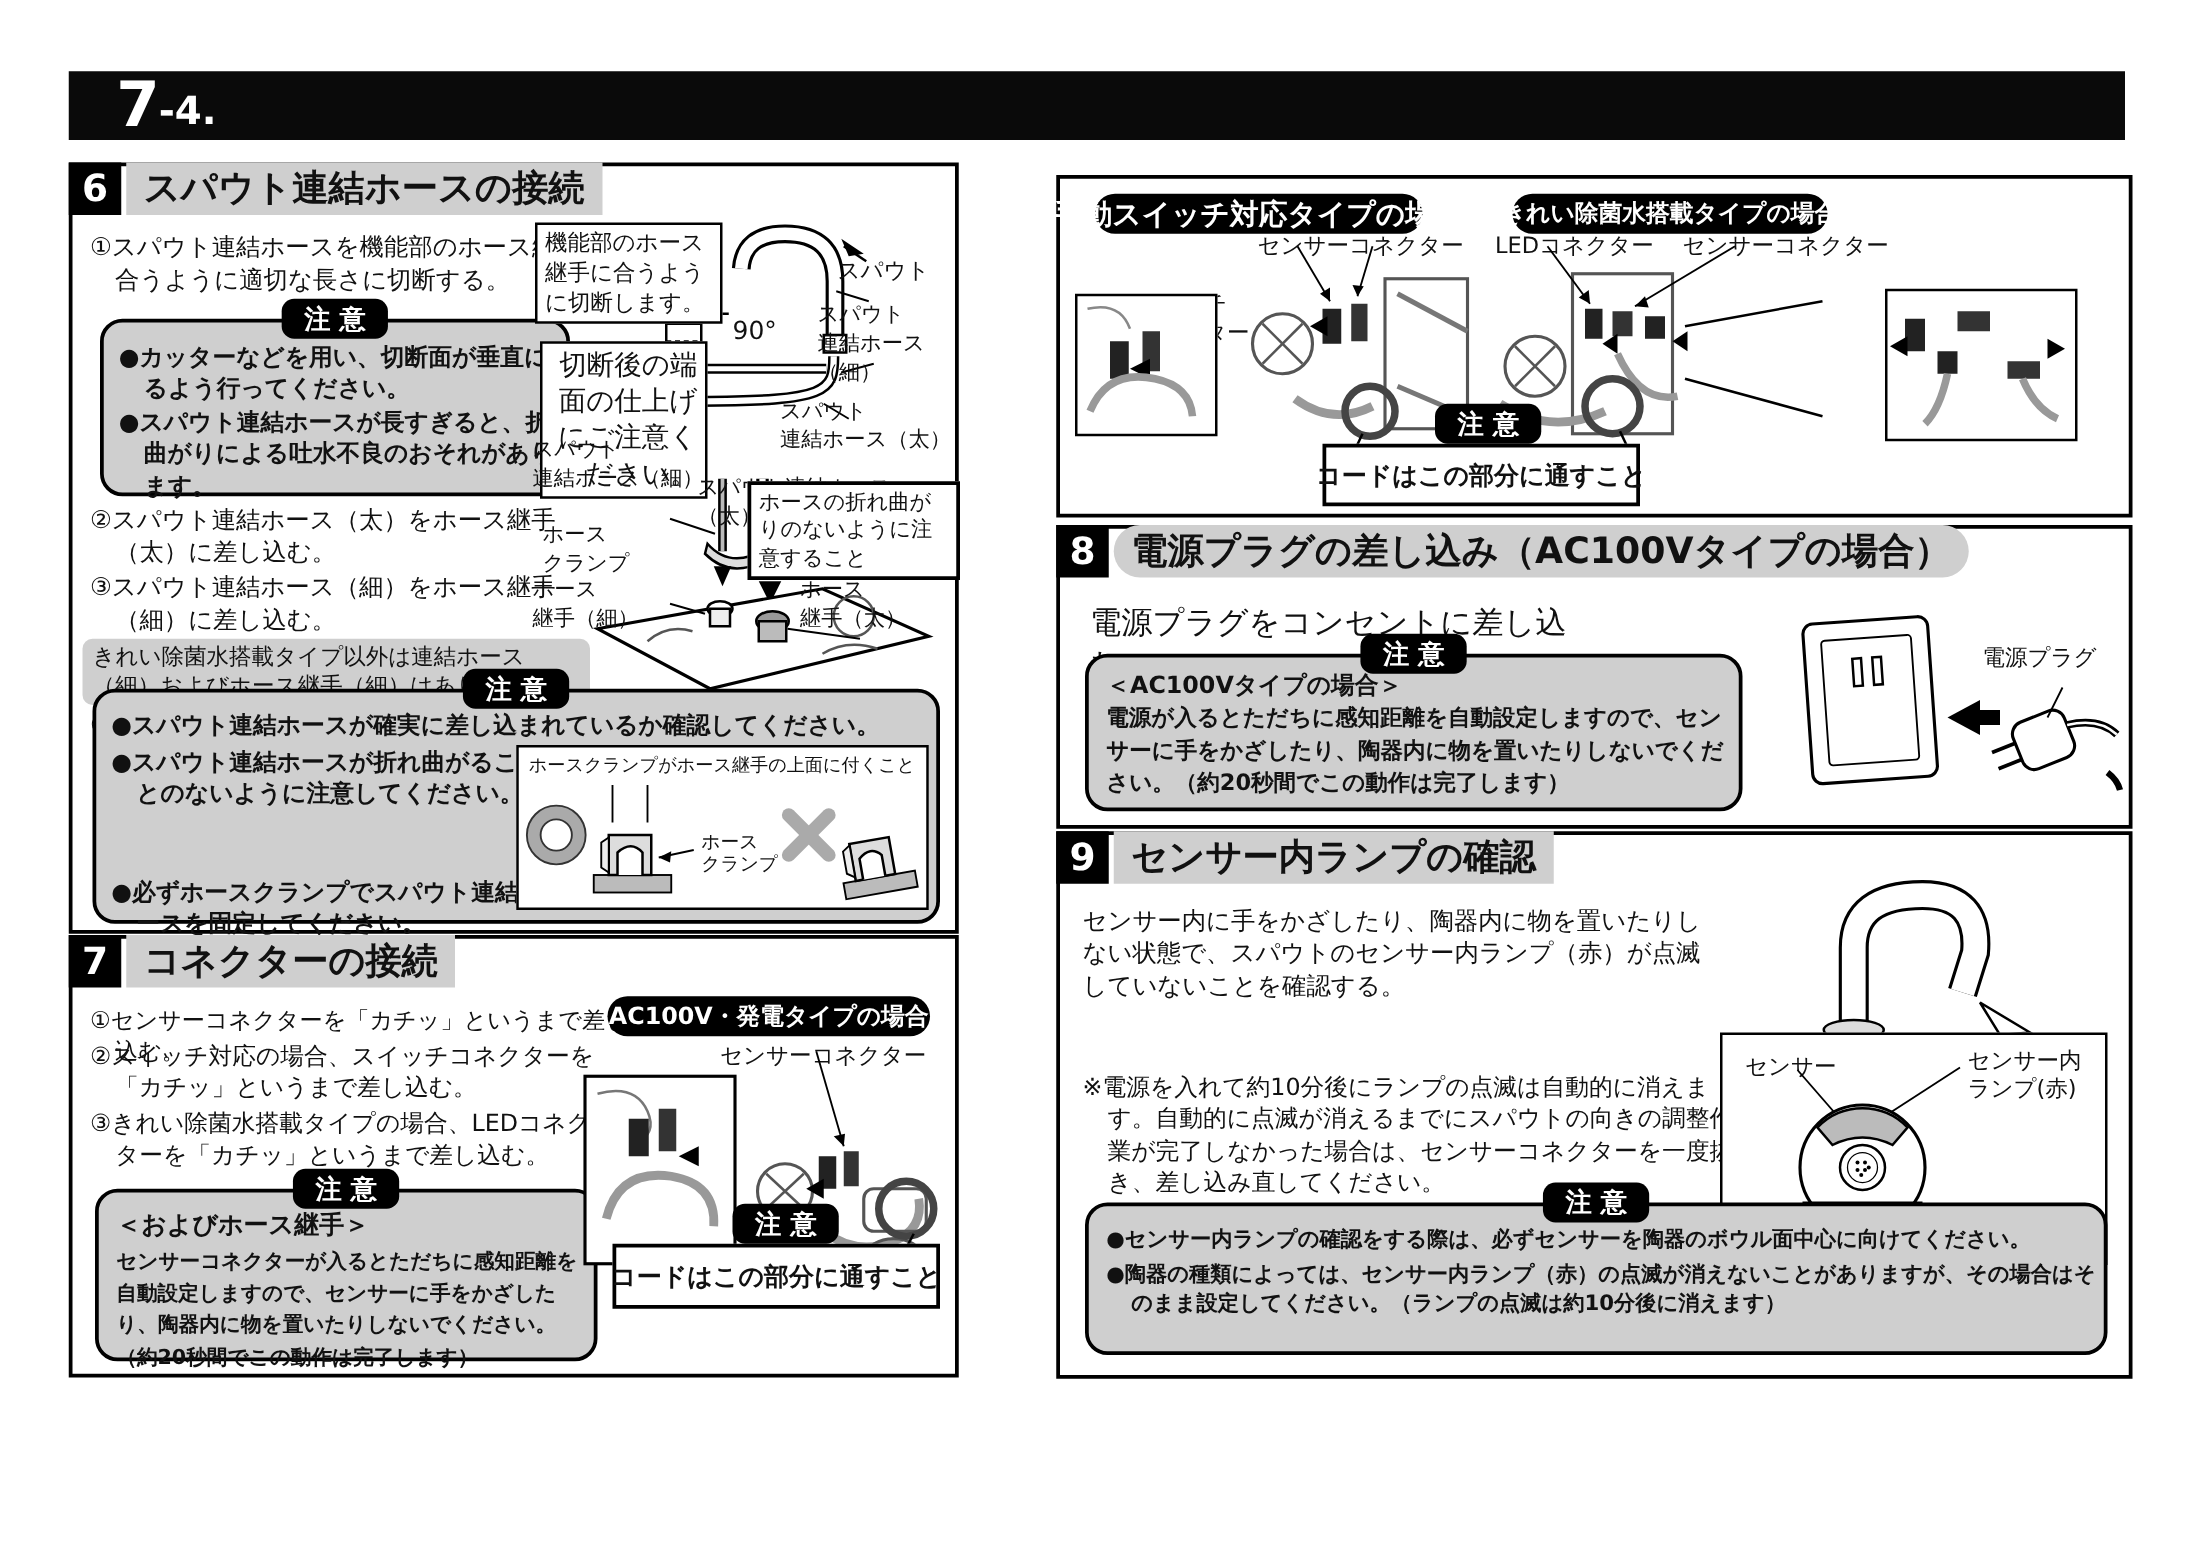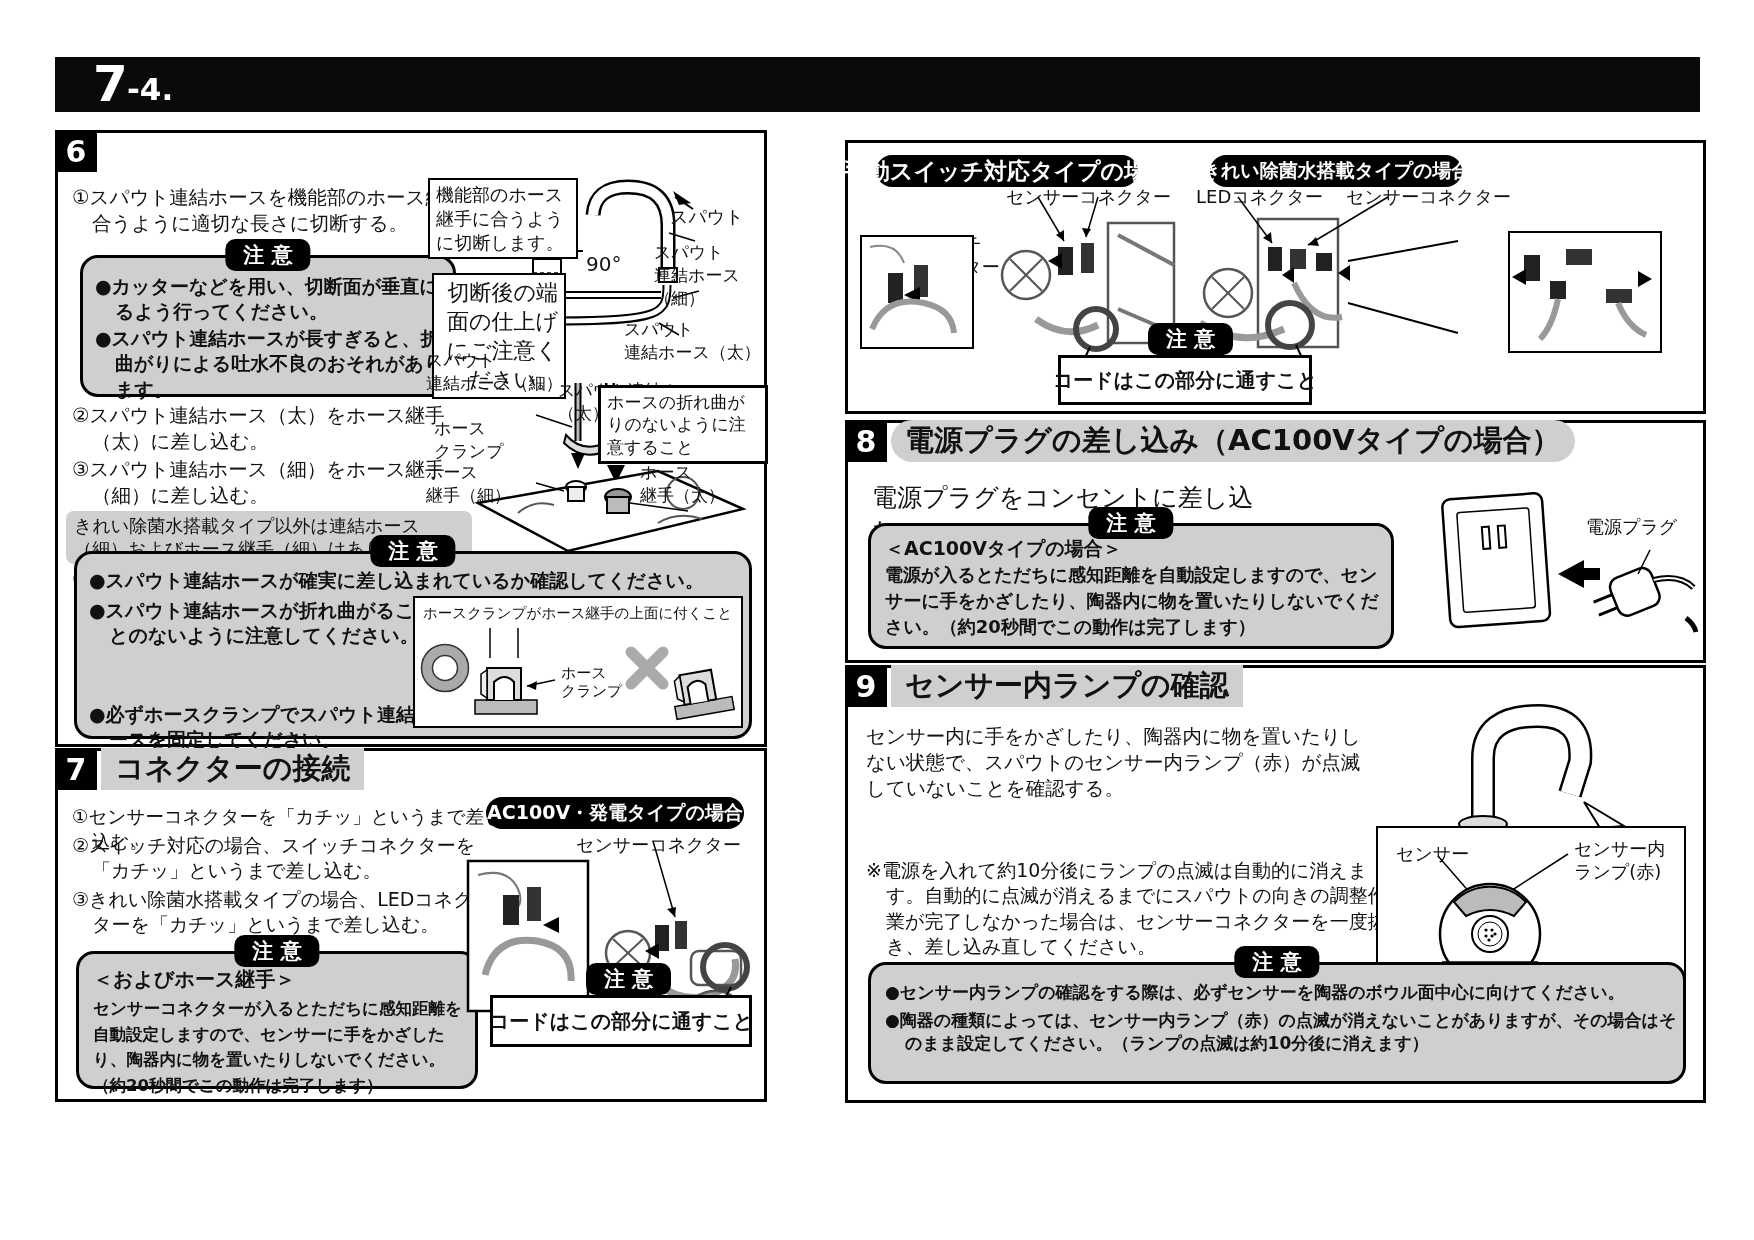--- a/index.html
+++ b/index.html
@@ -32,20 +32,21 @@
 
 <div class="page">
 
   <div class="abs" style="left:55px;top:57px;width:1645px;height:55px;background:#0a0a0a;">
     <span style="position:absolute;left:38px;top:-2px;color:#fff;font-weight:bold;font-size:50px;">7</span>
     <span style="position:absolute;left:72px;top:14px;color:#fff;font-weight:bold;font-size:31px;">-4.</span>
   </div>
 
   <div class="box" style="left:55px;top:130px;width:706px;height:611px;">
     <div class="sec-num" style="left:-3px;top:-3px;width:42px;height:42px;font-size:30px;">6</div>
+    <div class="sec-title" style="left:43px;top:-3px;height:42px;font-size:29px;">スパウト連結ホースの接続</div>
 
     <div class="txt hang" style="left:14px;top:52px;width:404px;font-size:19.5px;">①スパウト連結ホースを機能部のホース継手に合うように適切な長さに切断する。</div>
 
     <div class="caution" style="left:22px;top:122px;width:370px;height:136px;">
       <div class="cpill" style="left:50%;top:-19px;transform:translateX(-50%);">注 意</div>
       <div class="txt hang bold" style="left:12px;top:16px;width:346px;font-size:19px;">●カッターなどを用い、切断面が垂直になるよう行ってください。</div>
       <div class="txt hang bold" style="left:12px;top:68px;width:346px;font-size:19px;">●スパウト連結ホースが長すぎると、折れ曲がりによる吐水不良のおそれがあります。</div>
     </div>
 
     <div class="txt hang" style="left:14px;top:270px;width:380px;font-size:19.5px;">②スパウト連結ホース（太）をホース継手（太）に差し込む。</div>

